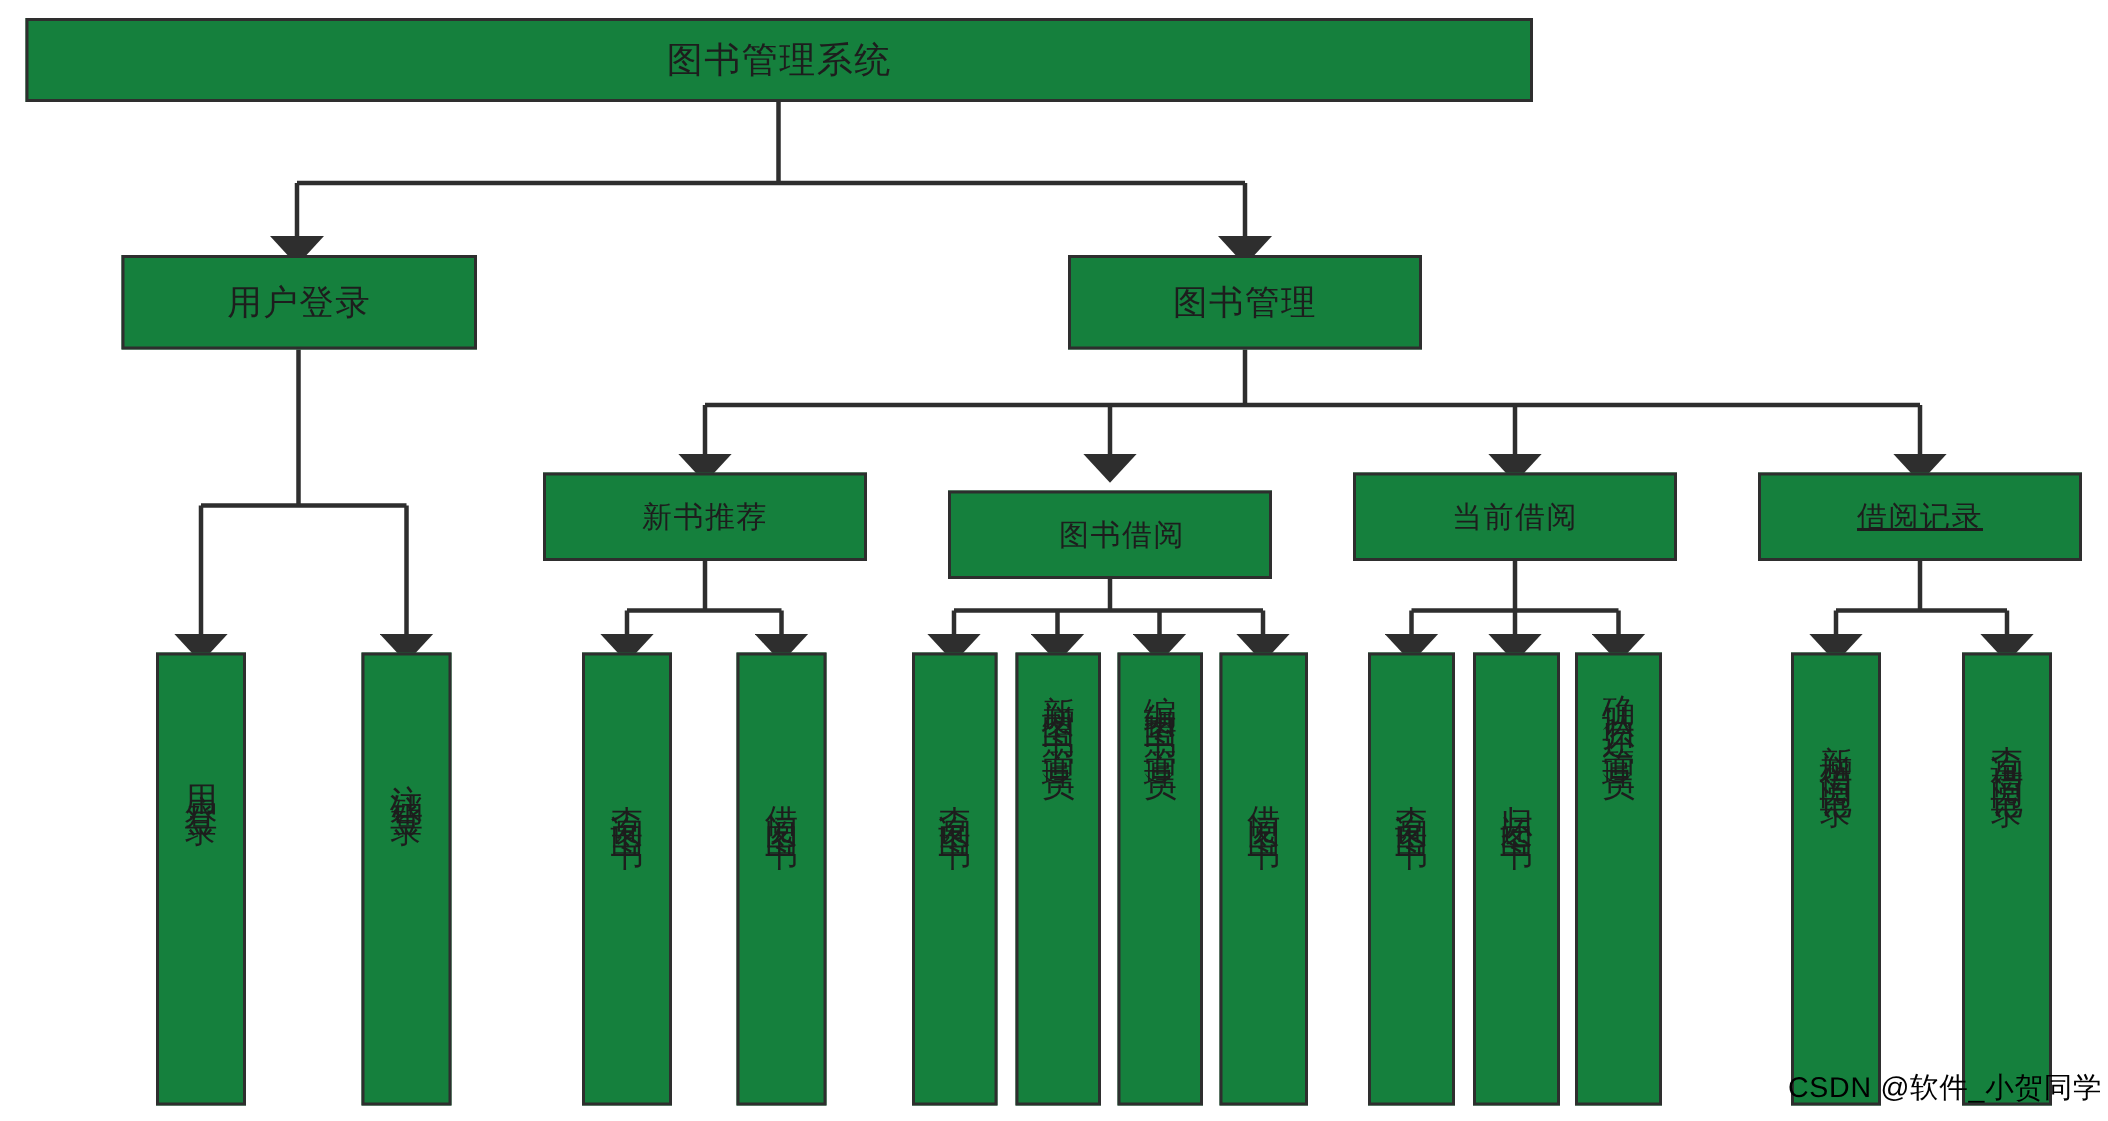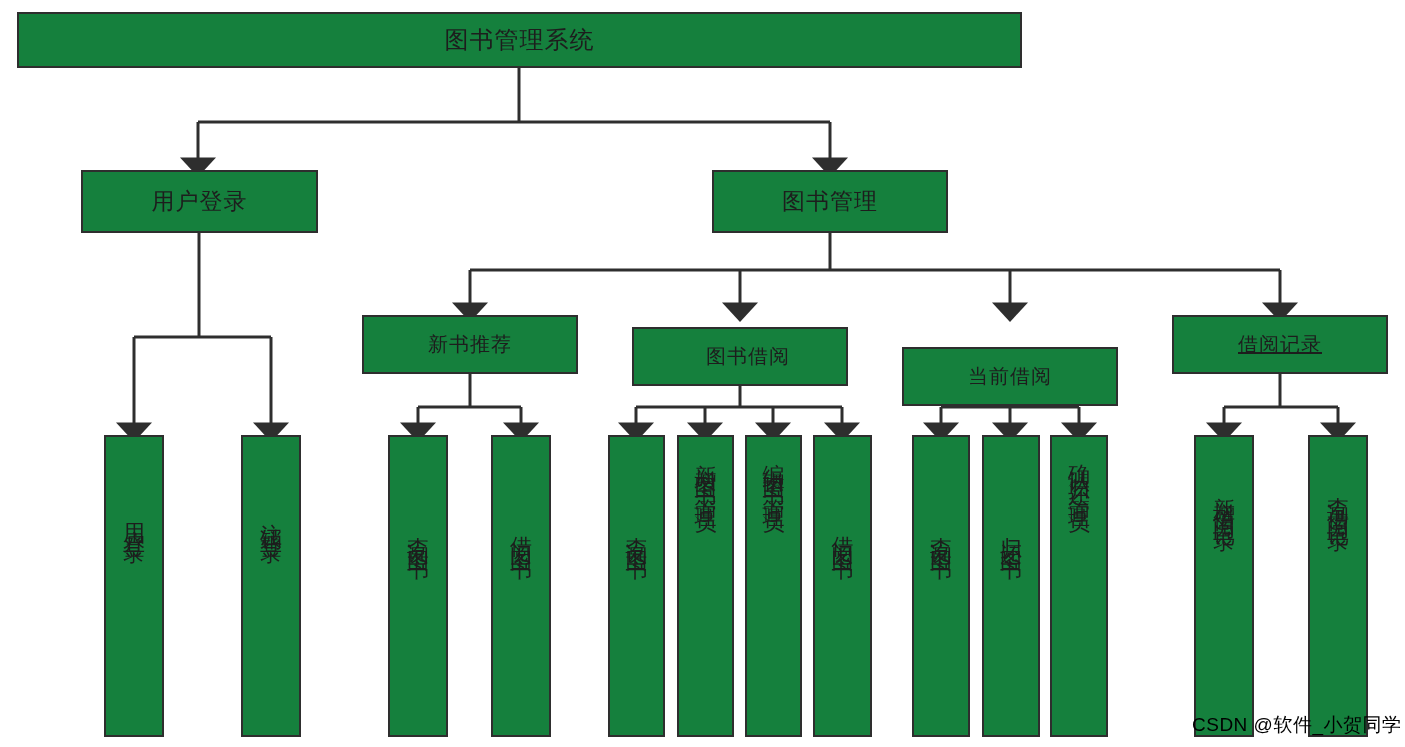--- a/index.html
+++ b/index.html
@@ -116,21 +116,21 @@
   <div class="node lvl2 h" style="left:712px;top:170px;width:236px;height:63px;">
     <span>图书管理</span>
   </div>
 
   <div class="node lvl3 h" style="left:362px;top:315px;width:216px;height:59px;">
     <span>新书推荐</span>
   </div>
   <div class="node lvl3 h" style="left:632px;top:327px;width:216px;height:59px;padding-left:16px;">
     <span>图书借阅</span>
   </div>
-  <div class="node lvl3 h" style="left:902px;top:315px;width:216px;height:59px;margin-top:32px;">
+  <div class="node lvl3 h" style="left:902px;top:315px;width:216px;height:59px;">
     <span>当前借阅</span>
   </div>
   <div class="node lvl3 h" style="left:1172px;top:315px;width:216px;height:59px;text-decoration:underline;">
     <span>借阅记录</span>
   </div>
 
   <div class="node leaf" style="left:104px;top:435px;width:60px;height:302px;padding-top:68px;">
     <span class="vtext">用户登录</span>
   </div>
   <div class="node leaf" style="left:241px;top:435px;width:60px;height:302px;padding-top:68px;">

